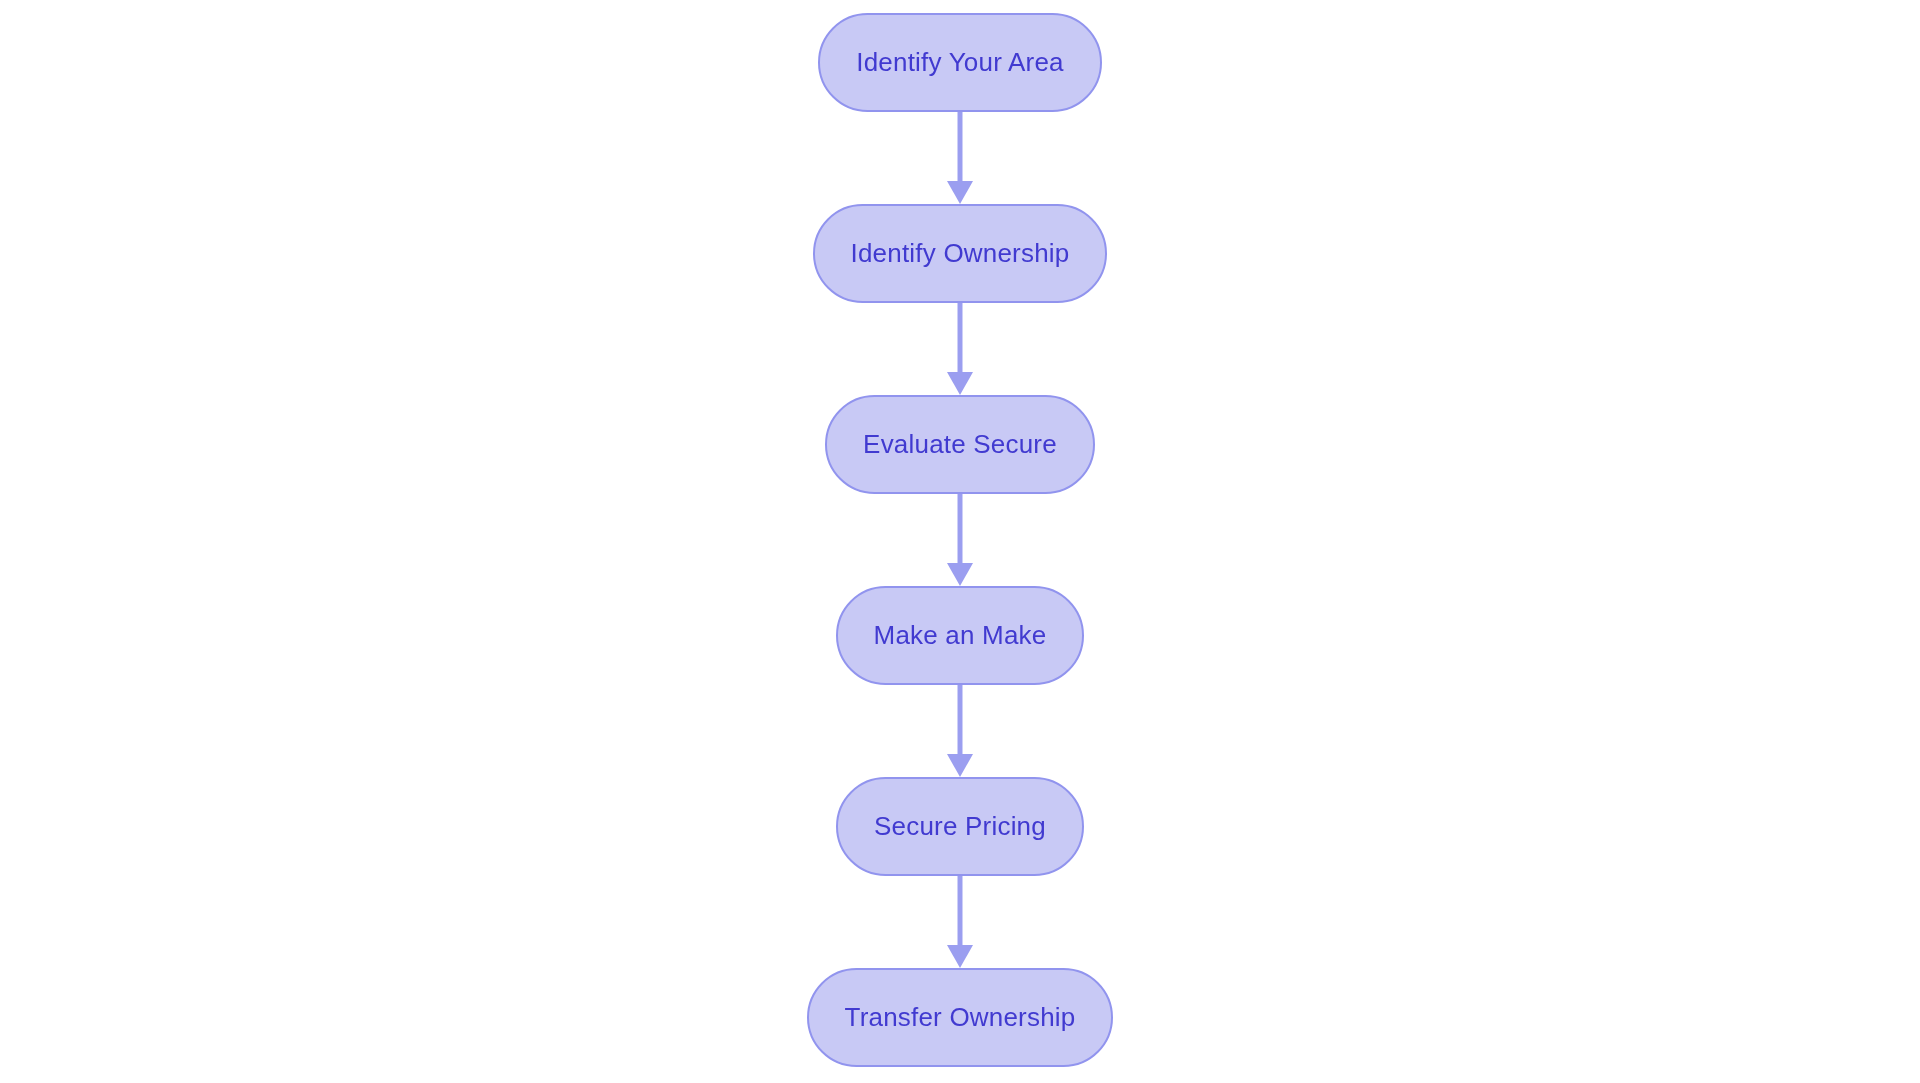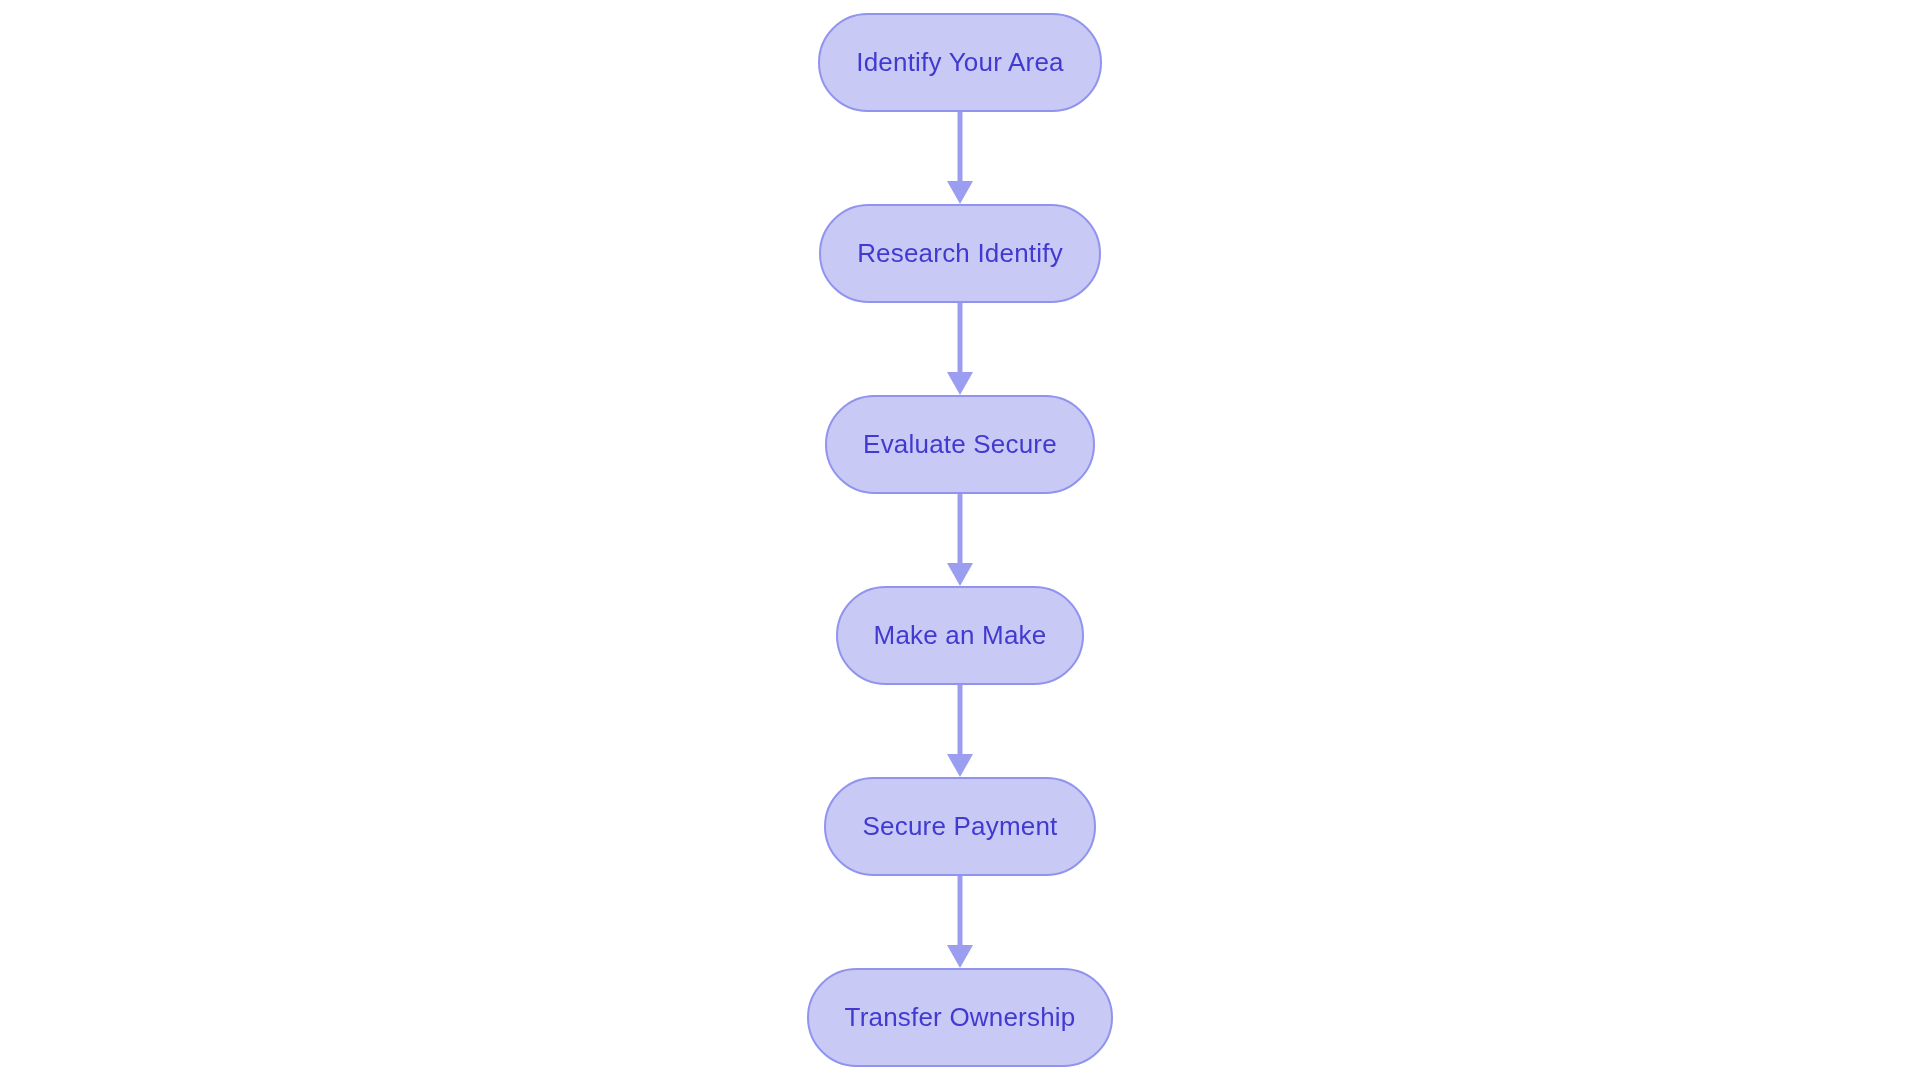--- a/index.html
+++ b/index.html
@@ -56,21 +56,21 @@
   <div class="flow-node">
     <span>Identify Your Area</span>
   </div>
 
   <svg class="flow-arrow" viewBox="0 0 30 92" aria-hidden="true">
     <line x1="15" y1="0" x2="15" y2="71" stroke="currentColor" stroke-width="5"></line>
     <polygon points="2,69 28,69 15,92" fill="currentColor"></polygon>
   </svg>
 
   <div class="flow-node">
-    <span>Research Identify</span>
+    <span>Identify Ownership</span>
   </div>
 
   <svg class="flow-arrow" viewBox="0 0 30 92" aria-hidden="true">
     <line x1="15" y1="0" x2="15" y2="71" stroke="currentColor" stroke-width="5"></line>
     <polygon points="2,69 28,69 15,92" fill="currentColor"></polygon>
   </svg>
 
   <div class="flow-node">
     <span>Evaluate Secure</span>
   </div>
@@ -83,21 +83,21 @@
   <div class="flow-node">
     <span>Make an Make</span>
   </div>
 
   <svg class="flow-arrow" viewBox="0 0 30 92" aria-hidden="true">
     <line x1="15" y1="0" x2="15" y2="71" stroke="currentColor" stroke-width="5"></line>
     <polygon points="2,69 28,69 15,92" fill="currentColor"></polygon>
   </svg>
 
   <div class="flow-node">
-    <span>Secure Payment</span>
+    <span>Secure Pricing</span>
   </div>
 
   <svg class="flow-arrow" viewBox="0 0 30 92" aria-hidden="true">
     <line x1="15" y1="0" x2="15" y2="71" stroke="currentColor" stroke-width="5"></line>
     <polygon points="2,69 28,69 15,92" fill="currentColor"></polygon>
   </svg>
 
   <div class="flow-node">
     <span>Transfer Ownership</span>
   </div>

